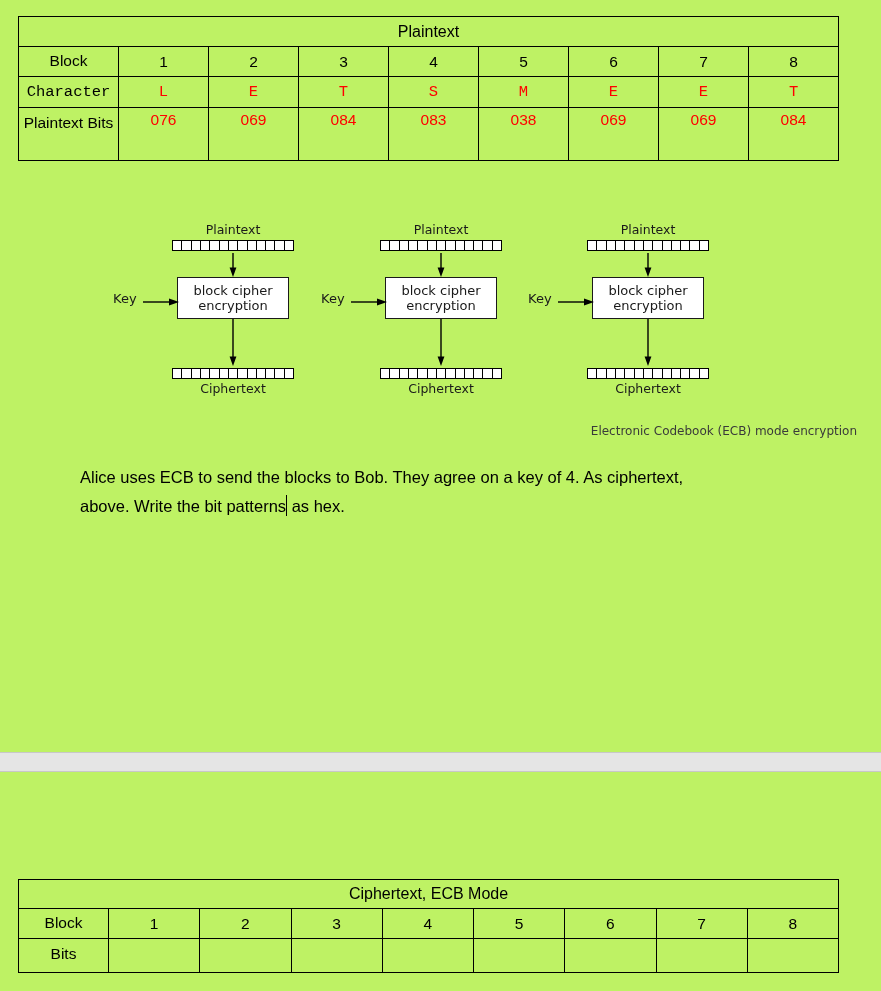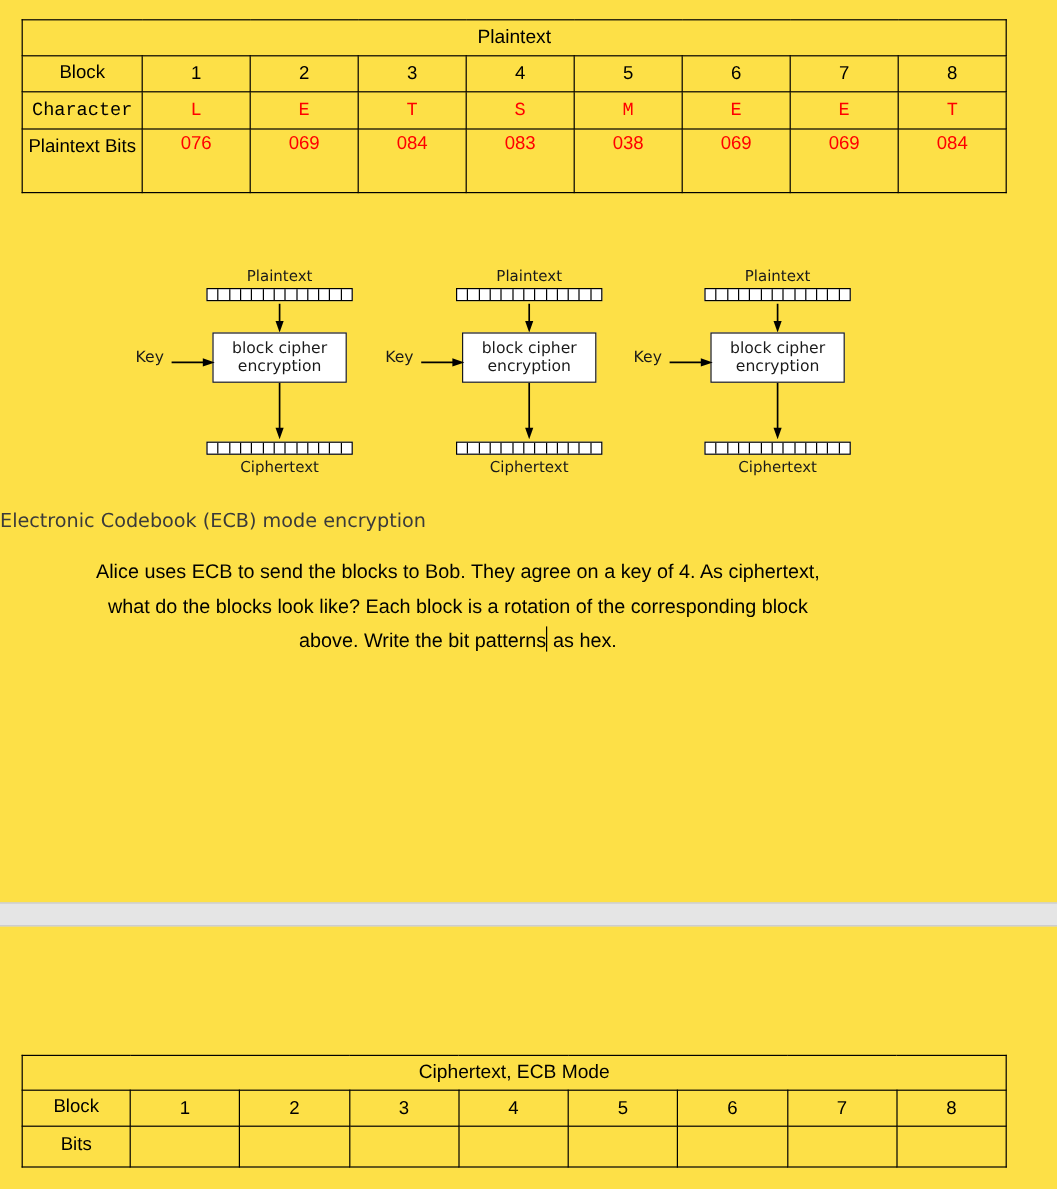--- a/index.html
+++ b/index.html
@@ -1,17 +1,17 @@
 <!DOCTYPE html>
 <html><head>
 <meta charset="utf-8">
 <style>
   html,body{margin:0;padding:0;background:#fff;}
   .page{
-    position:relative;width:881px;height:991px;background:#fde047;overflow:hidden;
+    position:relative;width:881px;height:991px;background:#bef264;overflow:hidden;
     font-family:"Liberation Sans",sans-serif;color:#000;
   }
 
   
   table.doc-table{
     position:absolute;left:18px;border-collapse:collapse;table-layout:fixed;
     width:820px;font-size:15.5px;color:#000;
   }
   table.doc-table td{border:1px solid #000;padding:0;overflow:hidden;}
   td.title-cell{text-align:center;font-size:16px;padding:2px 0;}
@@ -39,28 +39,28 @@
   .cipher-box{
     width:112px;height:42px;box-sizing:border-box;border:1.5px solid #1a1a1a;
     display:flex;flex-direction:column;justify-content:center;align-items:center;
     font-size:13px;line-height:15px;background:#fff;
   }
   .key-group{
     position:absolute;left:0;top:69px;height:16px;display:flex;align-items:flex-end;
   }
   .key-text{font-size:13px;line-height:16px;margin-right:5px;}
   #caption{
-    position:absolute;left:0;top:424px;width:857px;text-align:left;
-    font-family:"DejaVu Sans",sans-serif;font-size:16px;color:#3a3a3a;
+    position:absolute;left:0;top:424px;width:857px;text-align:right;
+    font-family:"DejaVu Sans",sans-serif;font-size:12px;color:#3a3a3a;
   }
 
   
   .para{
     position:absolute;left:80px;top:463px;font-size:16.5px;line-height:28.5px;
-    color:#000;white-space:nowrap;text-align:center;
+    color:#000;white-space:nowrap;
   }
   .caret{
     display:inline-block;width:1px;height:21px;background:#000;
     vertical-align:-4px;margin:0 0;
   }
 
   
   .page-band{
     position:absolute;left:0;top:752px;width:881px;height:18px;
     background:#e5e5e5;border-top:1px solid #c8c8c8;border-bottom:1px solid #c8c8c8;
@@ -284,21 +284,20 @@
         <polygon points="37,5 27,1.6 27,8.4" fill="#000"></polygon>
       </svg>
     </div>
   </div>
 </div>
 
   <div id="caption">Electronic Codebook (ECB) mode encryption</div>
 
   <div class="para">
     <div class="pline">Alice uses ECB to send the blocks to Bob. They agree on a key of 4. As ciphertext,</div>
-    <div class="pline">what do the blocks look like? Each block is a rotation of the corresponding block</div>
     <div class="pline"><span>above. Write the bit patterns</span><span class="caret"></span><span> as hex.</span></div>
   </div>
 
   <div class="page-band"></div>
 
   <table id="table-bottom" class="doc-table">
       <colgroup>
         <col style="width: 90px;">
         <col style="width: 91.25px;">
         <col style="width: 91.25px;">

